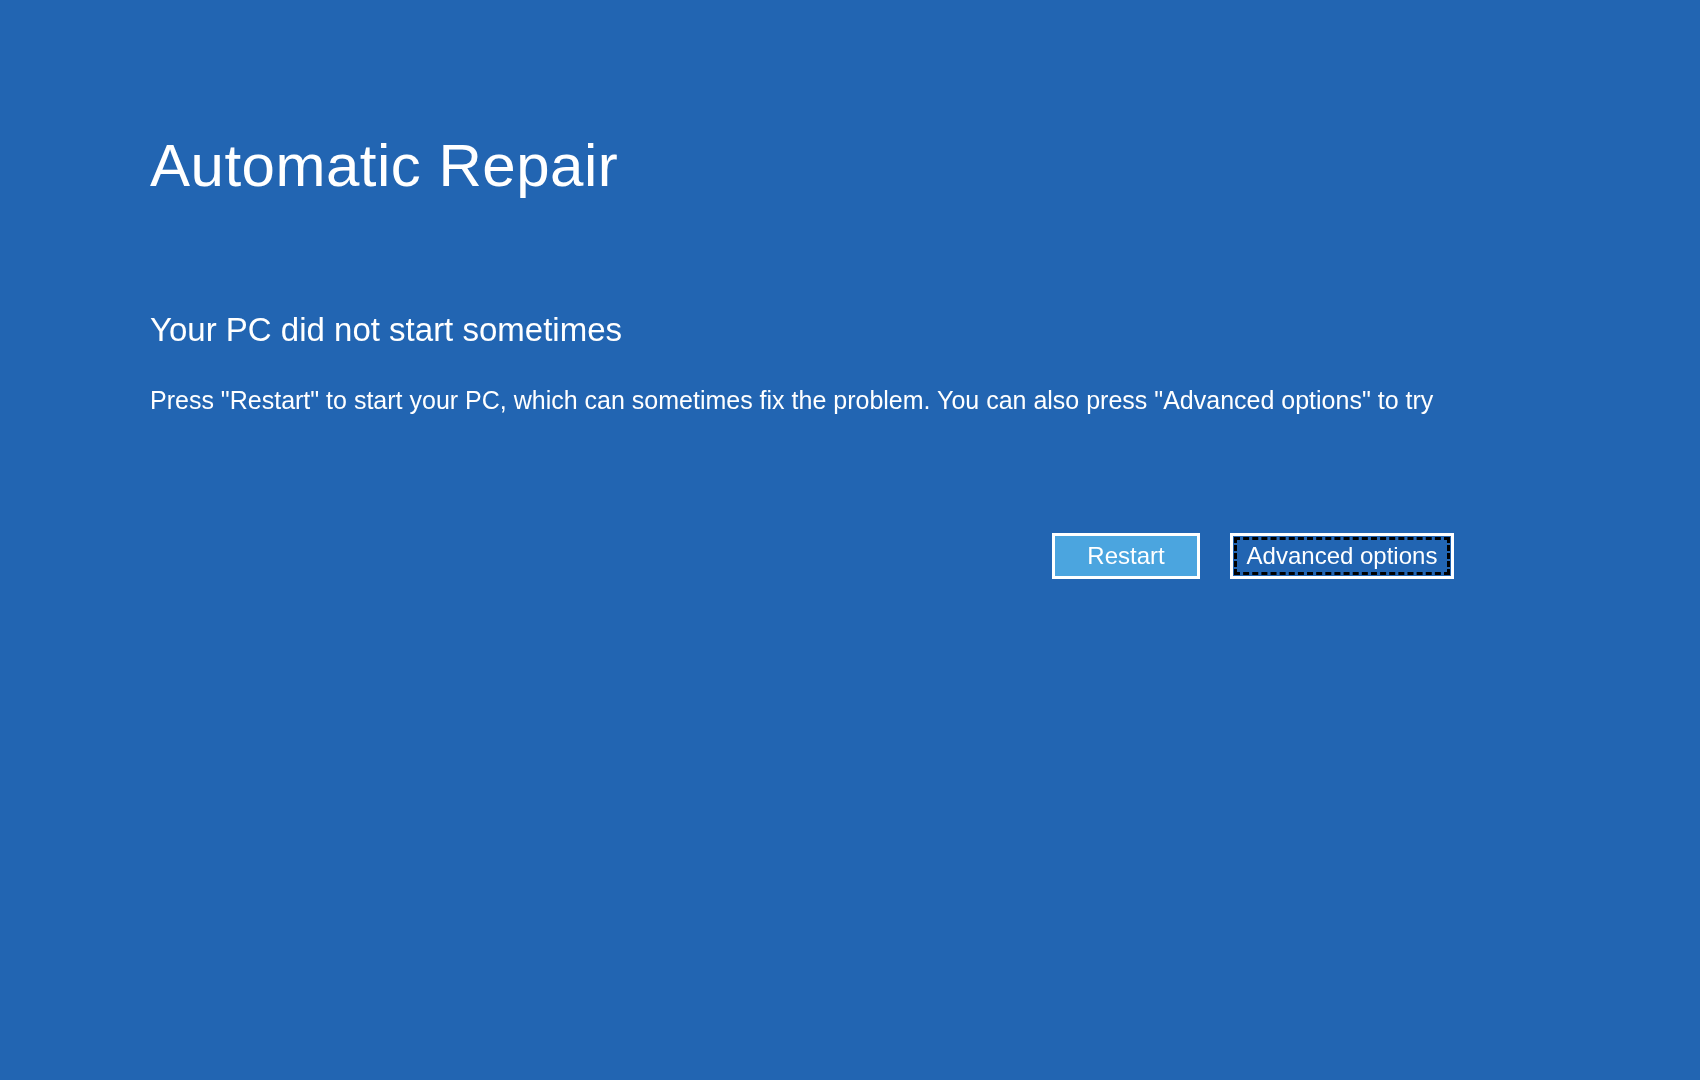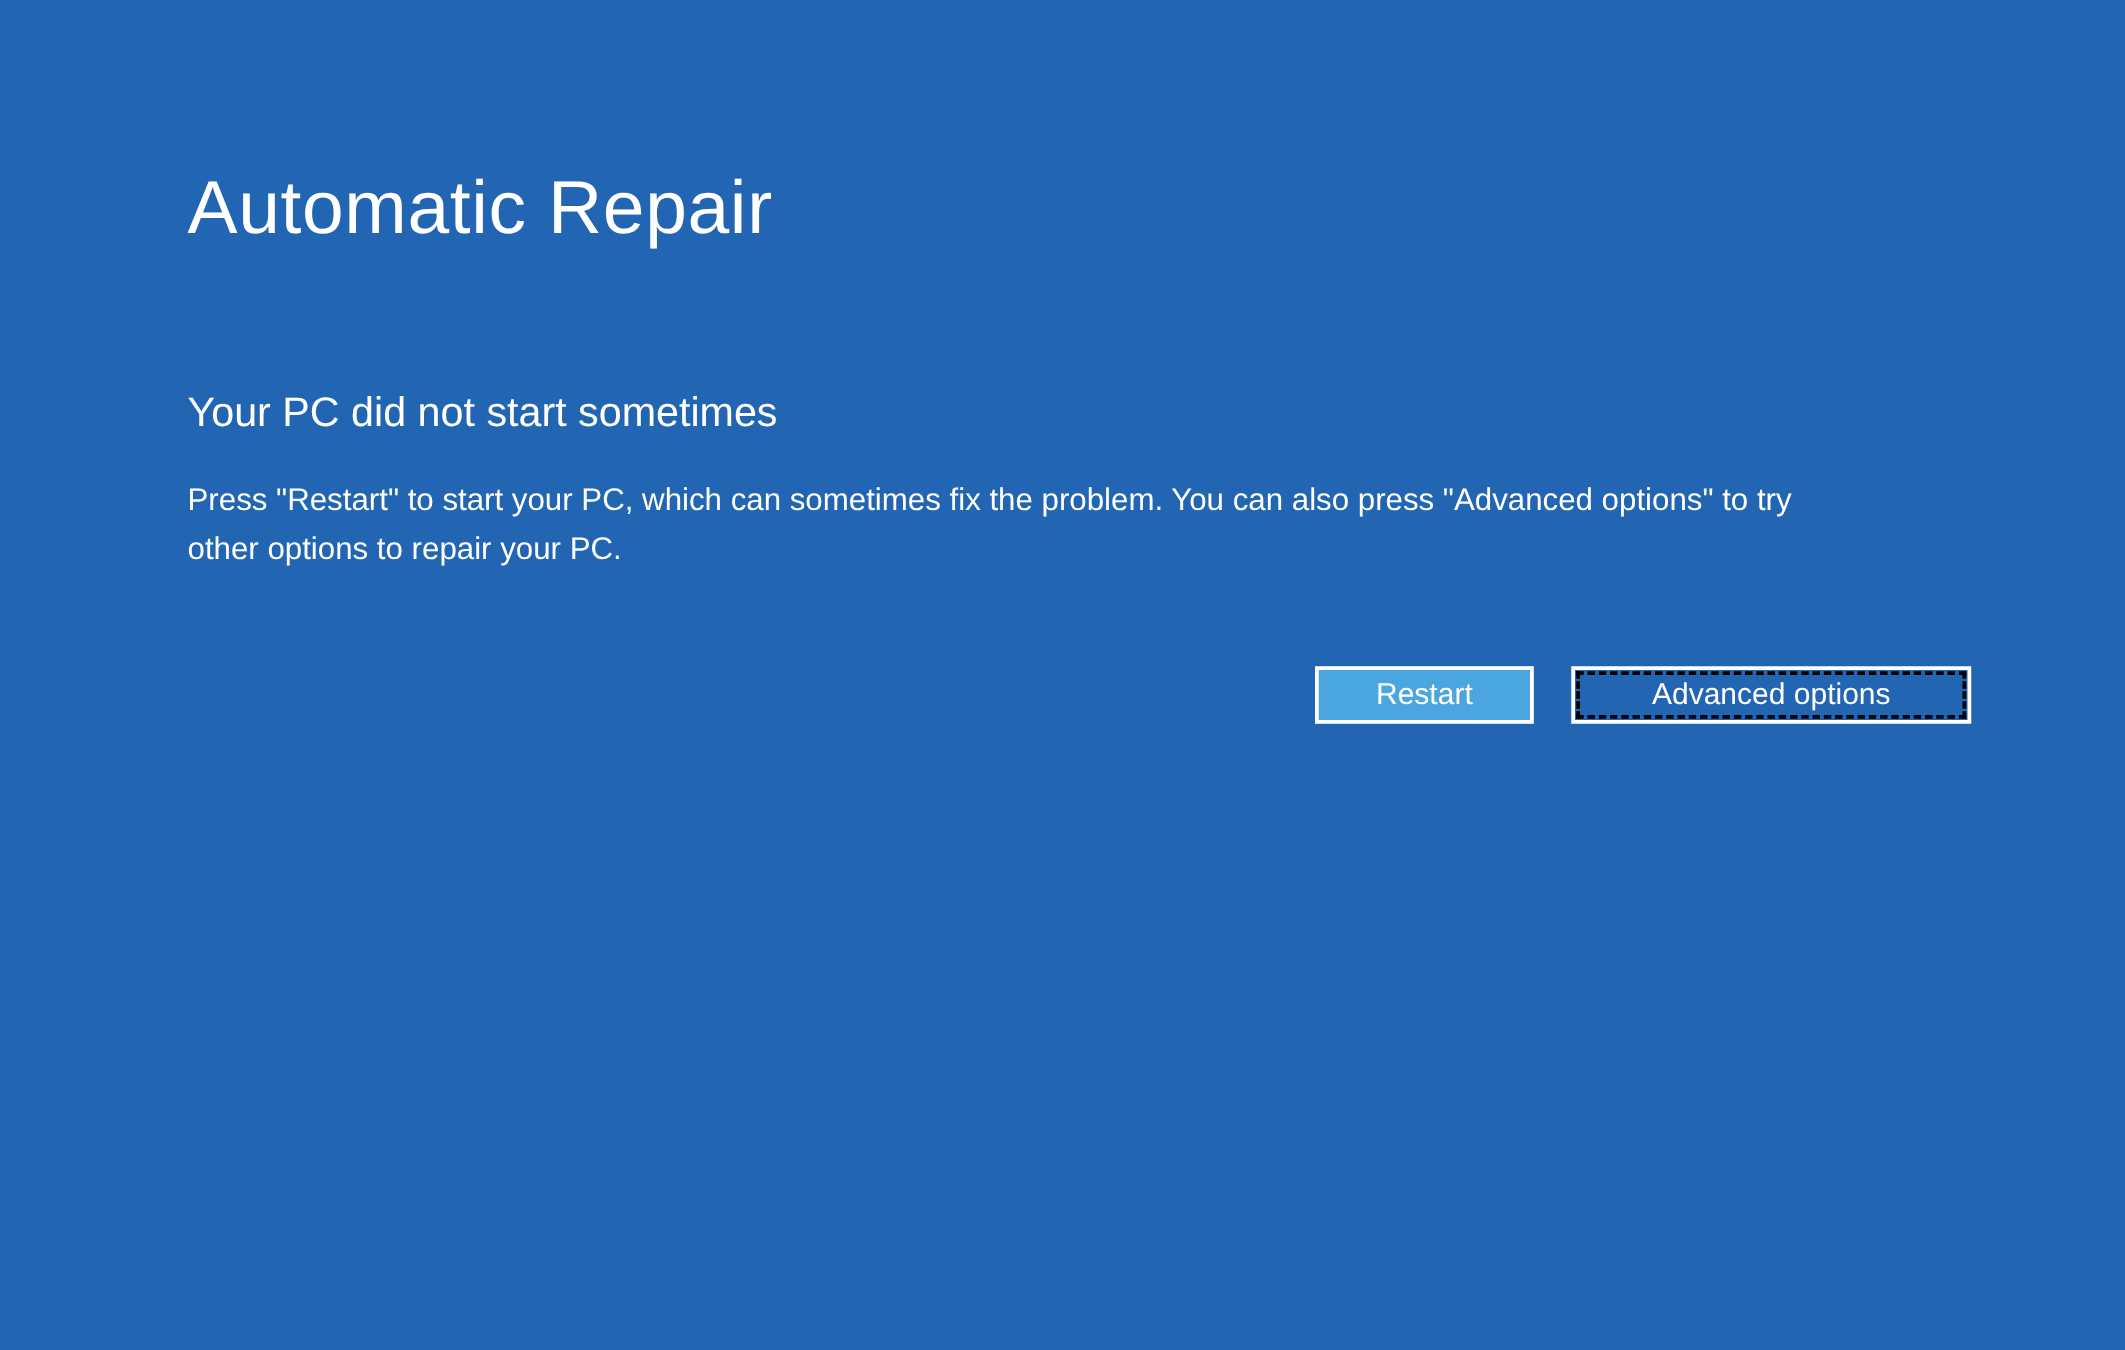--- a/index.html
+++ b/index.html
@@ -58,25 +58,25 @@
     border:3px solid var(--text);
     display:flex;
     align-items:center;
     justify-content:center;
     font-size:24px;
     color:var(--text);
     cursor:pointer;
     user-select:none;
   }
   .btn-restart{
-    width:175px;
+    width:148px;
     background:var(--restart-fill);
   }
   .btn-advanced{
-    width:320px;
+    width:224px;
     background:var(--bg);
     position:relative;
   }
   .focus-outline{
     position:absolute;
     inset:1px;
     border:3px dashed var(--dash);
     pointer-events:none;
   }
   .btn-label{position:relative;z-index:1;}
@@ -85,21 +85,20 @@
 <body>
 
 <div class="screen">
 
   <h1 class="title">Automatic Repair</h1>
 
   <h2 class="subtitle">Your PC did not start sometimes</h2>
 
   <div class="instructions">
     <div>Press "Restart" to start your PC, which can sometimes fix the problem. You can also press "Advanced options" to try</div>
-    <div>other options to repair your PC.</div>
   </div>
 
   <div class="button-row">
 
     <div class="btn btn-restart">
       <span class="btn-label">Restart</span>
     </div>
 
     <div class="btn btn-advanced">
       <span class="focus-outline"></span>

